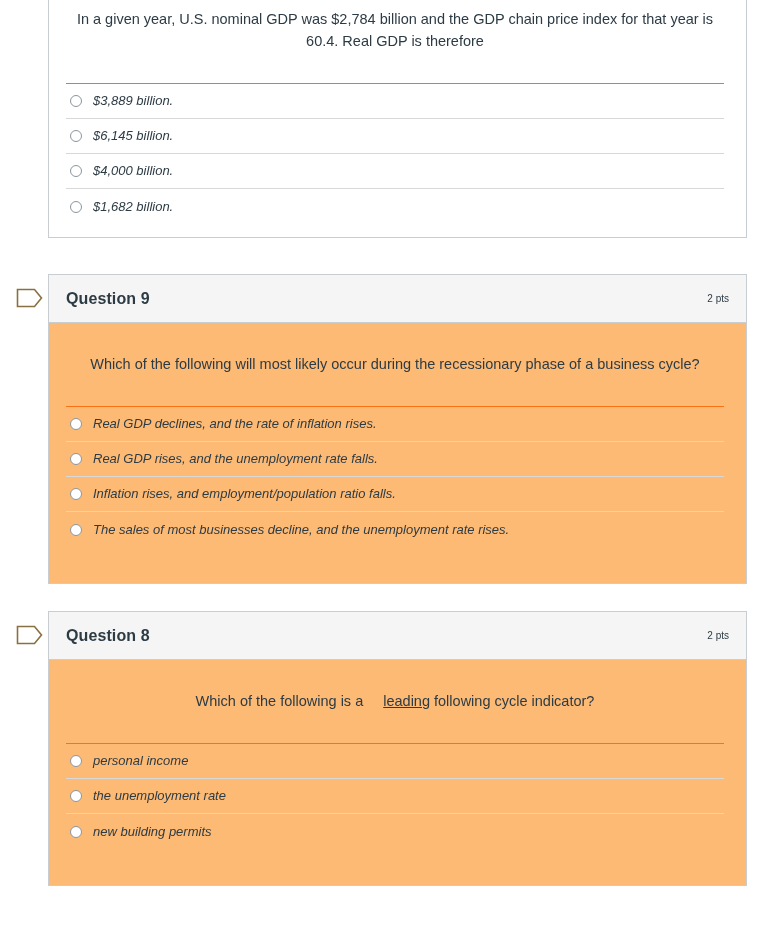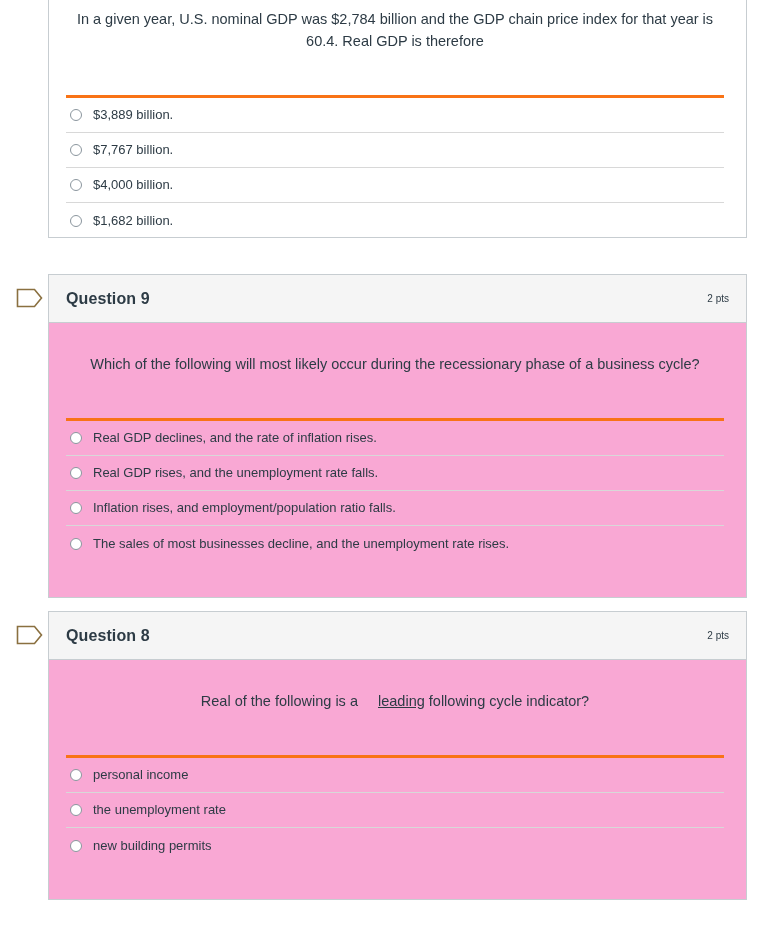--- a/index.html
+++ b/index.html
@@ -42,21 +42,21 @@
   .flag-icon {
     display: block;
     width: 28px;
     height: 24px;
   }
 
   .qcard {
     position: absolute;
     left: 48px;
     width: 699px;               
-    background: #f9a8d4;
+    background: #fdba74;
     border: 1px solid #c7cdd1;
   }
 
   .qheader {
     height: 48px;
     background: #f5f5f5;
     border-bottom: 1px solid #c7cdd1;
     display: flex;
     align-items: center;
     justify-content: space-between;
@@ -80,22 +80,23 @@
 
   .qtext {
     font-size: 14.5px;
     line-height: 22px;
     color: #2d3b45;
     padding: 30px 22px 0 17px;
   }
   .qtext u { text-decoration: underline; margin-left: 16px; }
 
   .answers {
-    margin: 43px 22px 0 17px;
-    border-top: 3px solid #f97316;
+    margin: 31px 22px 0 17px;
+    border-top: 1px solid #f97316;
+    font-style: italic;
   }
 
   .answer-row {
     display: flex;
     align-items: center;
     height: 35px;
     border-bottom: 1px solid #d8d8d8;
     padding-left: 4px;
   }
   .answer-row:last-child { border-bottom: none; }
@@ -138,21 +139,21 @@
 
   <div class="qcard" id="card-q8">
     <div class="qtext">In a given year, U.S. nominal GDP was $2,784 billion and the GDP chain price index for that year is 60.4. Real GDP is therefore</div>
     <div class="answers">
       <div class="answer-row">
         <span class="radio"></span>
         <span class="answer-label">$3,889 billion.</span>
       </div>
       <div class="answer-row">
         <span class="radio"></span>
-        <span class="answer-label">$7,767 billion.</span>
+        <span class="answer-label">$6,145 billion.</span>
       </div>
       <div class="answer-row">
         <span class="radio"></span>
         <span class="answer-label">$4,000 billion.</span>
       </div>
       <div class="answer-row">
         <span class="radio"></span>
         <span class="answer-label">$1,682 billion.</span>
       </div>
     </div>
@@ -201,21 +202,21 @@
         <path d="M1.5 3.5 H18.5 L25.5 12 L18.5 20.5 H1.5 Z" fill="none" stroke="#8a7040" stroke-width="1.6" stroke-linejoin="miter"></path>
       </svg>
     </div>
 
     <div class="qcard">
       <div class="qheader">
         <span class="qtitle">Question 8</span>
         <span class="qpoints">2 pts</span>
       </div>
       <div class="qbody">
-        <div class="qtext"><span>Real of the following is a </span><u>leading</u><span> following cycle indicator?</span></div>
+        <div class="qtext"><span>Which of the following is a </span><u>leading</u><span> following cycle indicator?</span></div>
         <div class="answers">
           <div class="answer-row">
             <span class="radio"></span>
             <span class="answer-label">personal income</span>
           </div>
           <div class="answer-row">
             <span class="radio"></span>
             <span class="answer-label">the unemployment rate</span>
           </div>
           <div class="answer-row">

